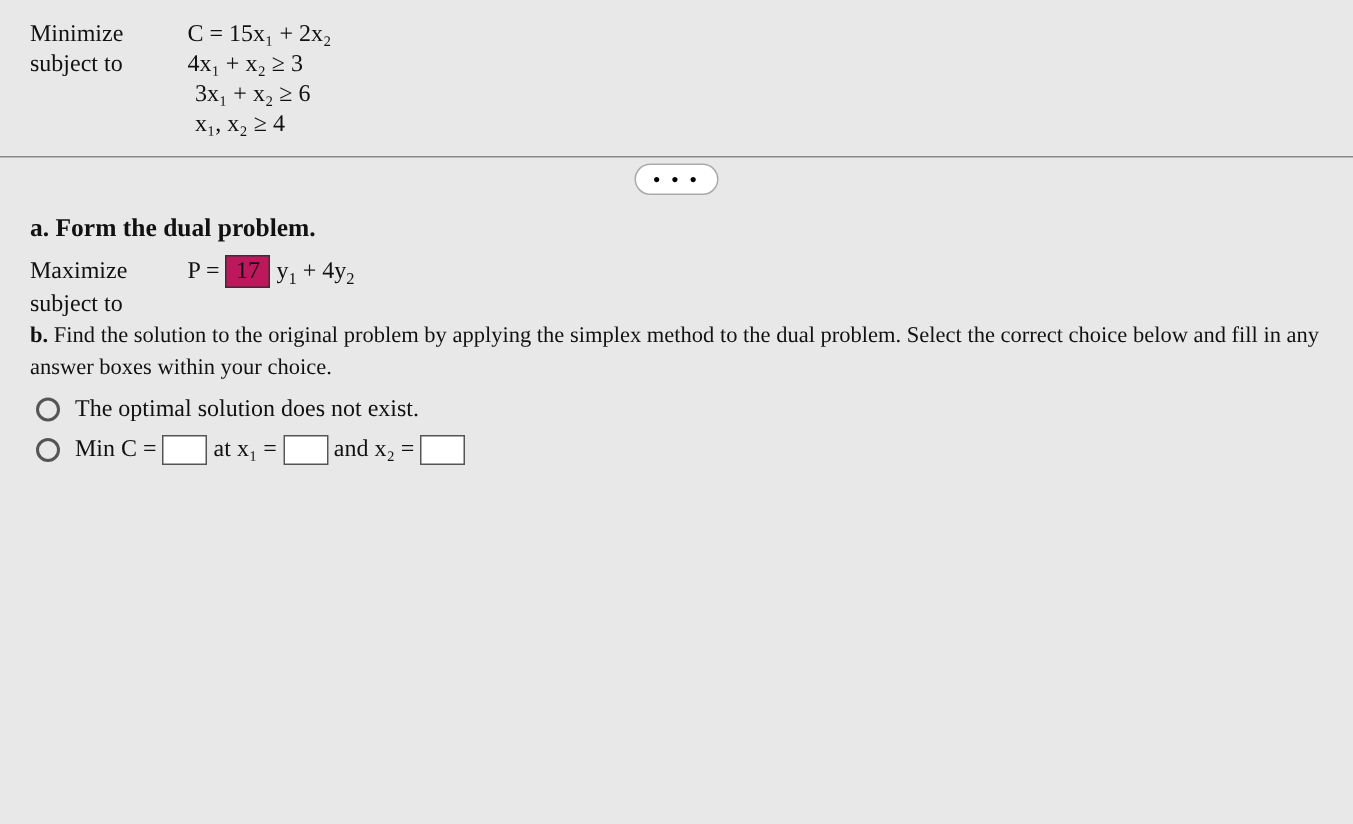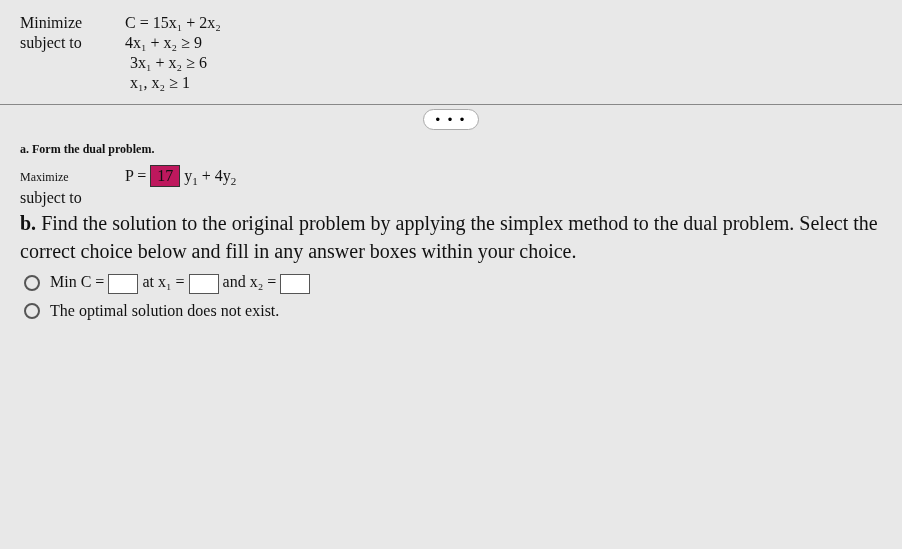--- a/index.html
+++ b/index.html
@@ -48,26 +48,26 @@
       font-size: 13px;
       cursor: pointer;
       letter-spacing: 2px;
     }
     .bottom-section {
       background: #e8e8e8;
       padding: 8px 20px 10px 20px;
     }
     .part-a-label {
       font-weight: bold;
-      font-size: 12px;
+      font-size: 17px;
       margin-bottom: 8px;
     }
     .maximize-label {
       width: 105px;
-      font-size: 12px;
+      font-size: 16px;
     }
     .subject-label {
       width: 105px;
       font-size: 16px;
     }
     .boxed {
       border: 1.5px solid #333;
       padding: 1px 6px;
       background: #be185d;
       display: inline-block;
@@ -100,21 +100,21 @@
     sub {
       font-size: 11px;
       vertical-align: sub;
     }
     .section-divider {
       border: none;
       border-top: 1.5px solid #888;
       margin: 0;
     }
     .part-b-text {
-      font-size: 20px;
+      font-size: 15px;
       line-height: 1.4;
       margin-bottom: 8px;
     }
     .indent-rows {
       margin-left: 110px;
     }
     .indent-rows .row {
       margin-left: 0;
     }
   </style>
@@ -122,28 +122,28 @@
 <body>
 <div class="main-container">
 
   <div class="top-section">
     <div class="row">
       <span class="label-col">Minimize</span>
       <span class="expr-col">C = 15x₁ + 2x₂</span>
     </div>
     <div class="row">
       <span class="label-col">subject to</span>
-      <span class="expr-col">4x₁ + x₂ ≥ 9</span>
+      <span class="expr-col">4x₁ + x₂ ≥ 3</span>
     </div>
     <div class="indent-rows">
       <div class="row">
         <span class="expr-col">3x₁ + x₂ ≥ 6</span>
       </div>
       <div class="row">
-        <span class="expr-col">x₁, x₂ ≥ 1</span>
+        <span class="expr-col">x₁, x₂ ≥ 4</span>
       </div>
     </div>
   </div>
 
   <hr class="section-divider">
 
   <div class="more-btn-row">
     <button class="more-btn">• • •</button>
   </div>
 
@@ -160,28 +160,28 @@
     <div class="row">
       <span class="subject-label">subject to</span>
     </div>
 
     <div class="part-b-text">
       <strong>b.</strong> <span>Find the solution to the original problem by applying the simplex method to the dual problem. Select the correct choice below and fill in any answer boxes within your choice.</span>
     </div>
 
     <div class="option-row">
       <span class="radio-circle"></span>
+      <span>The optimal solution does not exist.</span>
+    </div>
+
+    <div class="option-row">
+      <span class="radio-circle"></span>
       <span>
         <span>Min C =</span>
         <span class="input-box"></span>
         <span> at x₁ =</span>
         <span class="input-box"></span>
         <span> and x₂ =</span>
         <span class="input-box"></span>
       </span>
     </div>
-
-    <div class="option-row">
-      <span class="radio-circle"></span>
-      <span>The optimal solution does not exist.</span>
-    </div>
   </div>
 </div>
 
 </body></html>

